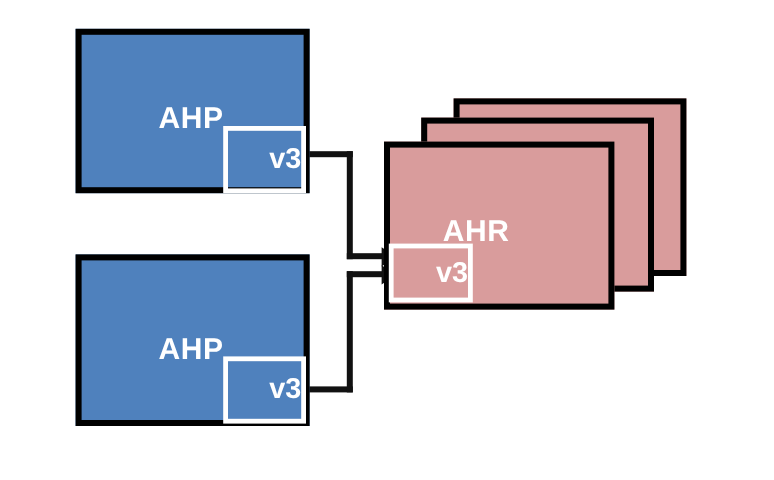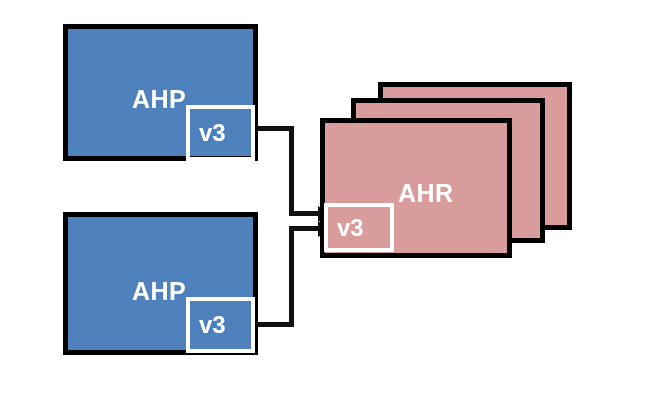--- a/index.html
+++ b/index.html
@@ -43,21 +43,21 @@
     user-select: none;
   }
 
   
   .vbox {
     position: absolute;
     box-sizing: border-box;
     border: 4px solid #FFFFFF;
     display: flex;
     align-items: center;
-    justify-content: flex-start;
+    justify-content: flex-end;
     background: transparent;
   }
   .vbox-label {
     color: #FFFFFF;
     font-weight: bold;
     font-size: 24px;
     line-height: 1;
     padding-left: 9px;
     white-space: nowrap;
     user-select: none;
@@ -97,21 +97,21 @@
   <div class="arrowhead" style="left:318px; top:205.5px;"></div>
 
   <div class="conn h" style="left:250px; top:322px; width:44px;"></div>
 
   <div class="conn v" style="left:289px; top:226px; height:101px;"></div>
 
   <div class="conn h" style="left:289px; top:226px; width:32px;"></div>
   <div class="arrowhead" style="left:318px; top:220.5px;"></div>
 
   <div class="node pink" style="left:320px; top:118px; width:192px; height:140px;">
-    <div class="node-label" style="left:73px; top:58px;">AHR</div>
+    <div class="node-label" style="left:44px; top:58px;">AHR</div>
     <div class="vbox" style="left:-1px; top:80px; width:70px; height:49px;">
       <span class="vbox-label">v3</span>
     </div>
   </div>
 
   <div class="node blue" style="left:63px; top:24px; width:195px; height:137px;">
     <div class="node-label" style="left:64px; top:58px;">AHP</div>
     <div class="vbox" style="left:118px; top:76px; width:69px; height:56px;">
       <span class="vbox-label">v3</span>
     </div>

